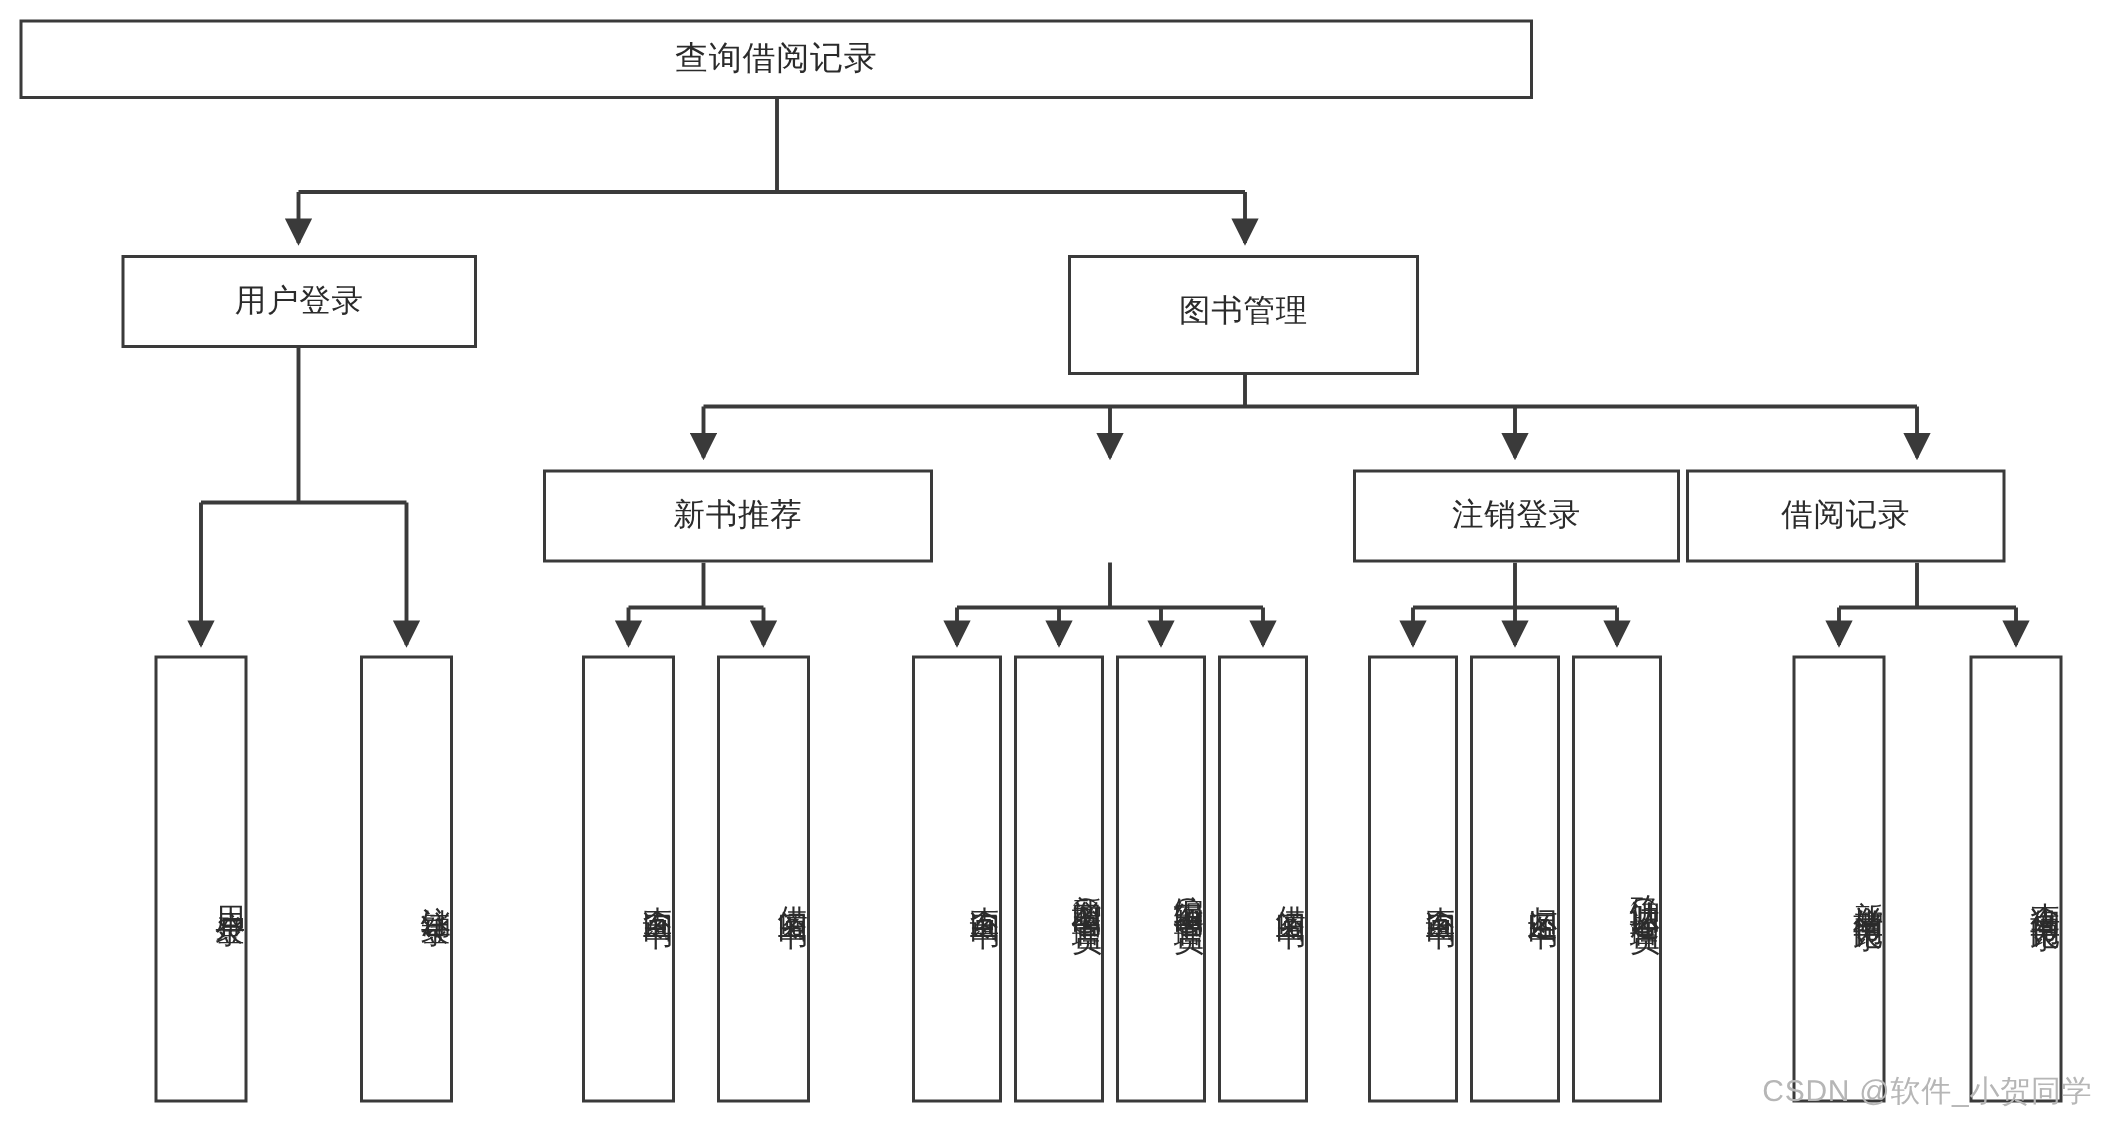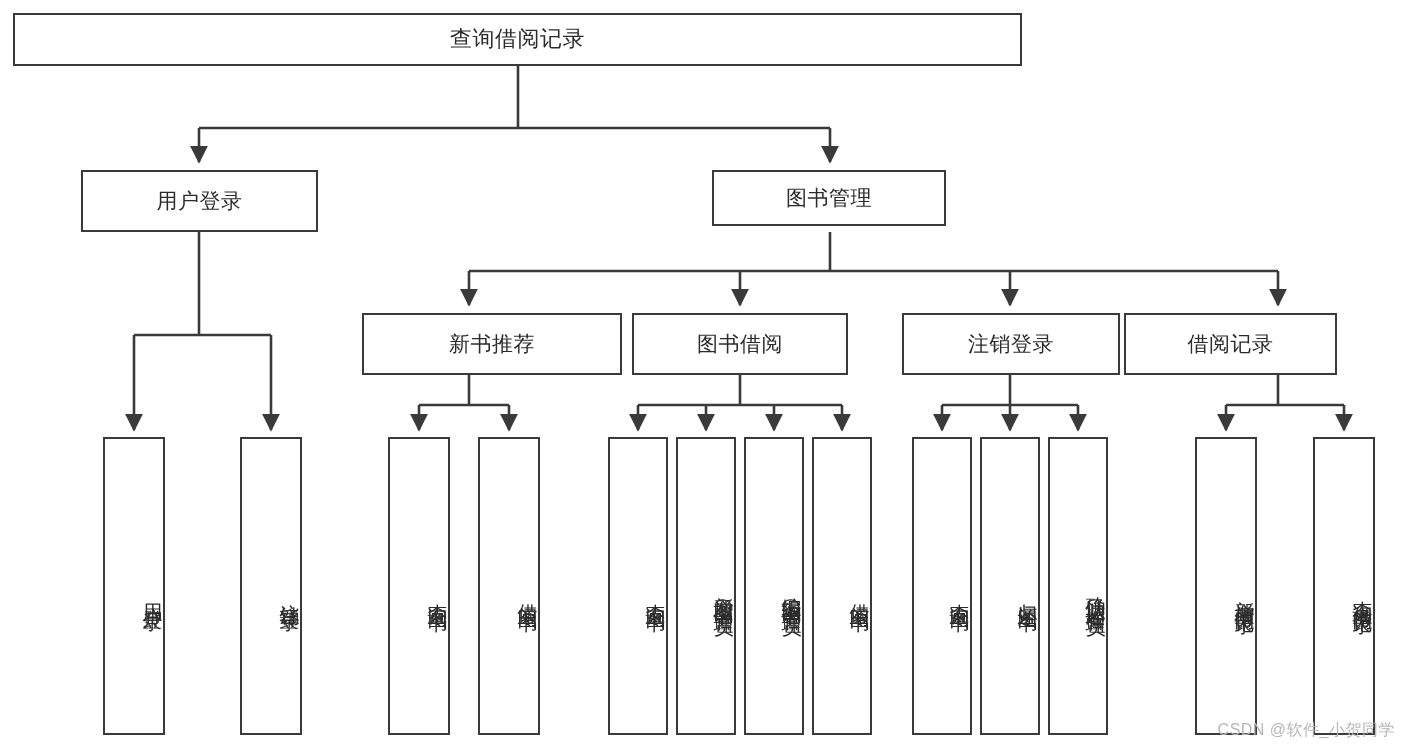--- a/index.html
+++ b/index.html
@@ -57,21 +57,21 @@
   .node-vertical .vtext {
     writing-mode: vertical-rl;
     text-orientation: upright;
     display: block;
     white-space: nowrap;
   }
   #watermark {
     position: absolute;
     right: 10px;
     bottom: 6px;
-    font-size: 16px;
+    font-size: 20px;
     color: #b6b6b6;
     letter-spacing: 0.5px;
     white-space: nowrap;
     pointer-events: none;
   }
 </style>
 </head>
 <body>
 
 <div id="diagram-root">
@@ -127,31 +127,28 @@
   </svg>
 
   <div class="node node-horizontal node-root" style="left:13px; top:13px; width:1009px; height:53px;">
     <span>查询借阅记录</span>
   </div>
 
   <div class="node node-horizontal" style="left:81px; top:170px; width:237px; height:62px;">
     <span>用户登录</span>
   </div>
 
-  <div class="node node-horizontal" style="left:712px; top:170px; width:234px; height:56px;">
+  <div class="node node-horizontal" style="left:712px; top:170px; width:234px; height:80px;font-family:Liberation Mono, monospace;">
     <span>图书管理</span>
   </div>
 
   <div class="node node-horizontal" style="left:362px; top:313px; width:260px; height:62px;">
     <span>新书推荐</span>
   </div>
 
-  <div class="node node-horizontal" style="left:632px; top:313px; width:216px; height:62px;">
-    <span>图书借阅</span>
-  </div>
 
   <div class="node node-horizontal" style="left:902px; top:313px; width:218px; height:62px;">
     <span>注销登录</span>
   </div>
 
   <div class="node node-horizontal" style="left:1124px; top:313px; width:213px; height:62px;">
     <span>借阅记录</span>
   </div>
 
   <div class="node node-vertical" style="left:103px; top:437px; width:62px; height:298px;">

